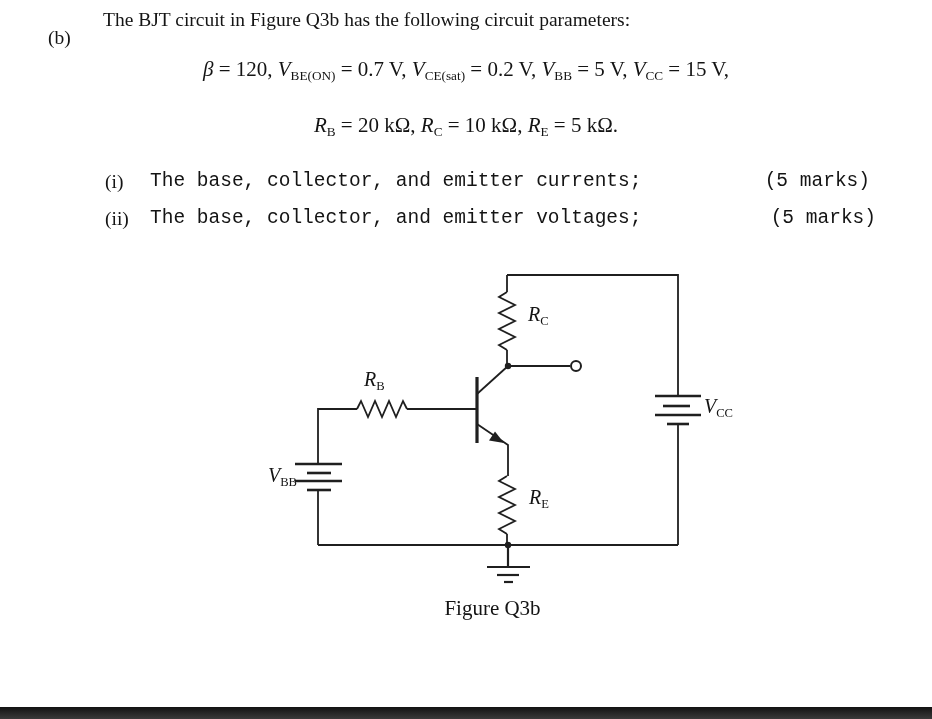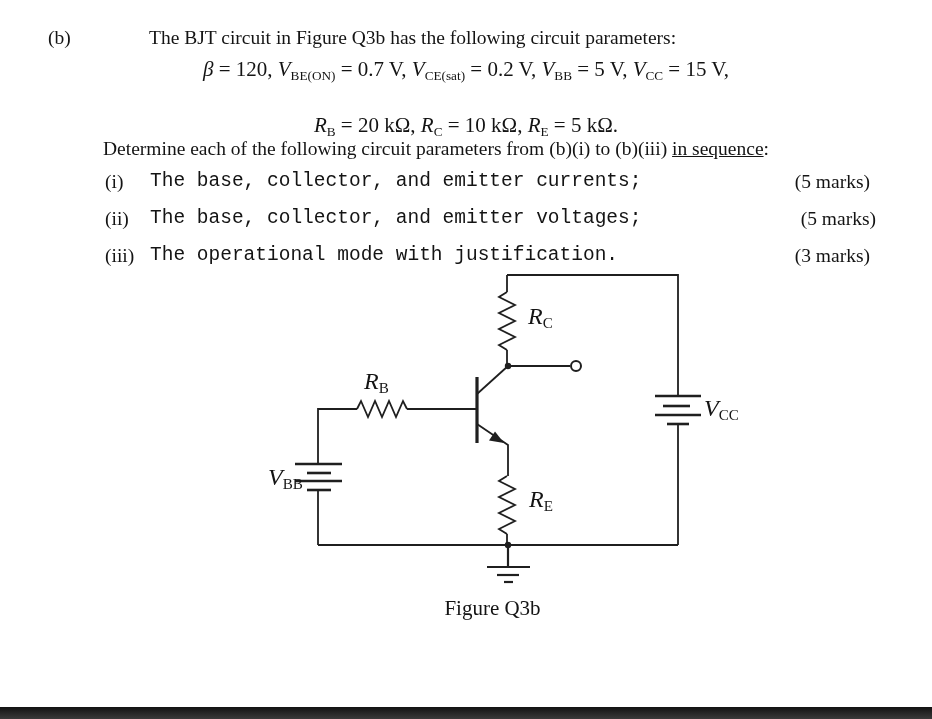--- a/index.html
+++ b/index.html
@@ -7,54 +7,48 @@
         font-family:"Liberation Serif",serif;color:#141414;}
   .abs{position:absolute;}
   .body-text{font-size:19.5px;line-height:1.2;white-space:nowrap;}
   .math-line{left:0;width:932px;text-align:center;font-size:21px;white-space:nowrap;}
   .it{font-style:italic;}
   .sb{font-size:0.63em;vertical-align:-0.29em;}
   .ul{text-decoration:underline;}
   .item-row{left:0;width:932px;height:24px;}
   .item-num{position:absolute;left:105px;}
   .item-text{position:absolute;left:150px;font-family:Liberation Mono, monospace;}
-  .item-marks{position:absolute;right:62px;}
-  .circ-label{font-size:24px;white-space:nowrap;}
+  .item-marks{position:absolute;right:62px;font-family:Liberation Mono, monospace;}
+  .circ-label{font-size:20px;white-space:nowrap;}
   .caption{text-align:center;font-size:21px;}
   .bottom-bar{left:0;top:707px;width:932px;height:12px;
               background:linear-gradient(to bottom,#121212,#3a3a3a);}
   svg path, svg line, svg polyline{vector-effect:non-scaling-stroke;}
 </style>
 </head>
 <body>
 
 <div class="page">
 
   <div class="abs body-text" style="left:48px;top:26px;">(b)</div>
-  <div class="abs body-text" style="left:103px;top:26px;margin-left:46px;">The BJT circuit in Figure Q3b has the following circuit parameters:</div>
+  <div class="abs body-text" style="left:103px;top:8px;">The BJT circuit in Figure Q3b has the following circuit parameters:</div>
 
   <div class="abs math-line" style="top:57px;"><span class="it">β</span><span> = 120,  </span><span class="it">V</span><span class="sb">BE(ON)</span><span> = 0.7 V,  </span><span class="it">V</span><span class="sb">CE(sat)</span><span> = 0.2 V,  </span><span class="it">V</span><span class="sb">BB</span><span> = 5 V,  </span><span class="it">V</span><span class="sb">CC</span><span> = 15 V,</span></div>
   <div class="abs math-line" style="top:97px;margin-top:16px;"><span class="it">R</span><span class="sb">B</span><span> = 20 kΩ,  </span><span class="it">R</span><span class="sb">C</span><span> = 10 kΩ,  </span><span class="it">R</span><span class="sb">E</span><span> = 5 kΩ.</span></div>
 
-  <div class="abs body-text" style="left:103px;top:137px;"><span>Determine each of the following circuit parameters from (b)(i) to (b)(iii) </span><span class="ul">in sequence</span><span>:</span></div>
 
   <div class="abs item-row body-text" style="top:170px;">
     <span class="item-num">(i)</span>
     <span class="item-text">The base, collector, and emitter currents;</span>
     <span class="item-marks">(5 marks)</span>
   </div>
   <div class="abs item-row body-text" style="top:207px;padding-left:6px;">
     <span class="item-num">(ii)</span>
     <span class="item-text">The base, collector, and emitter voltages;</span>
     <span class="item-marks">(5 marks)</span>
-  </div>
-  <div class="abs item-row body-text" style="top:244px;">
-    <span class="item-num">(iii)</span>
-    <span class="item-text">The operational mode with justification.</span>
-    <span class="item-marks">(3 marks)</span>
   </div>
 
   <svg class="abs" style="left:250px;top:262px;" width="510" height="330" viewBox="250 262 510 330" fill="none" stroke="#1f1f1f" stroke-width="1.8">
 
     <path d="M507,275 H678 V395"></path>
 
     <g stroke-width="2.6">
       <line x1="655" y1="396" x2="701" y2="396"></line>
       <line x1="663" y1="406" x2="690" y2="406"></line>
       <line x1="655" y1="415" x2="701" y2="415"></line>

